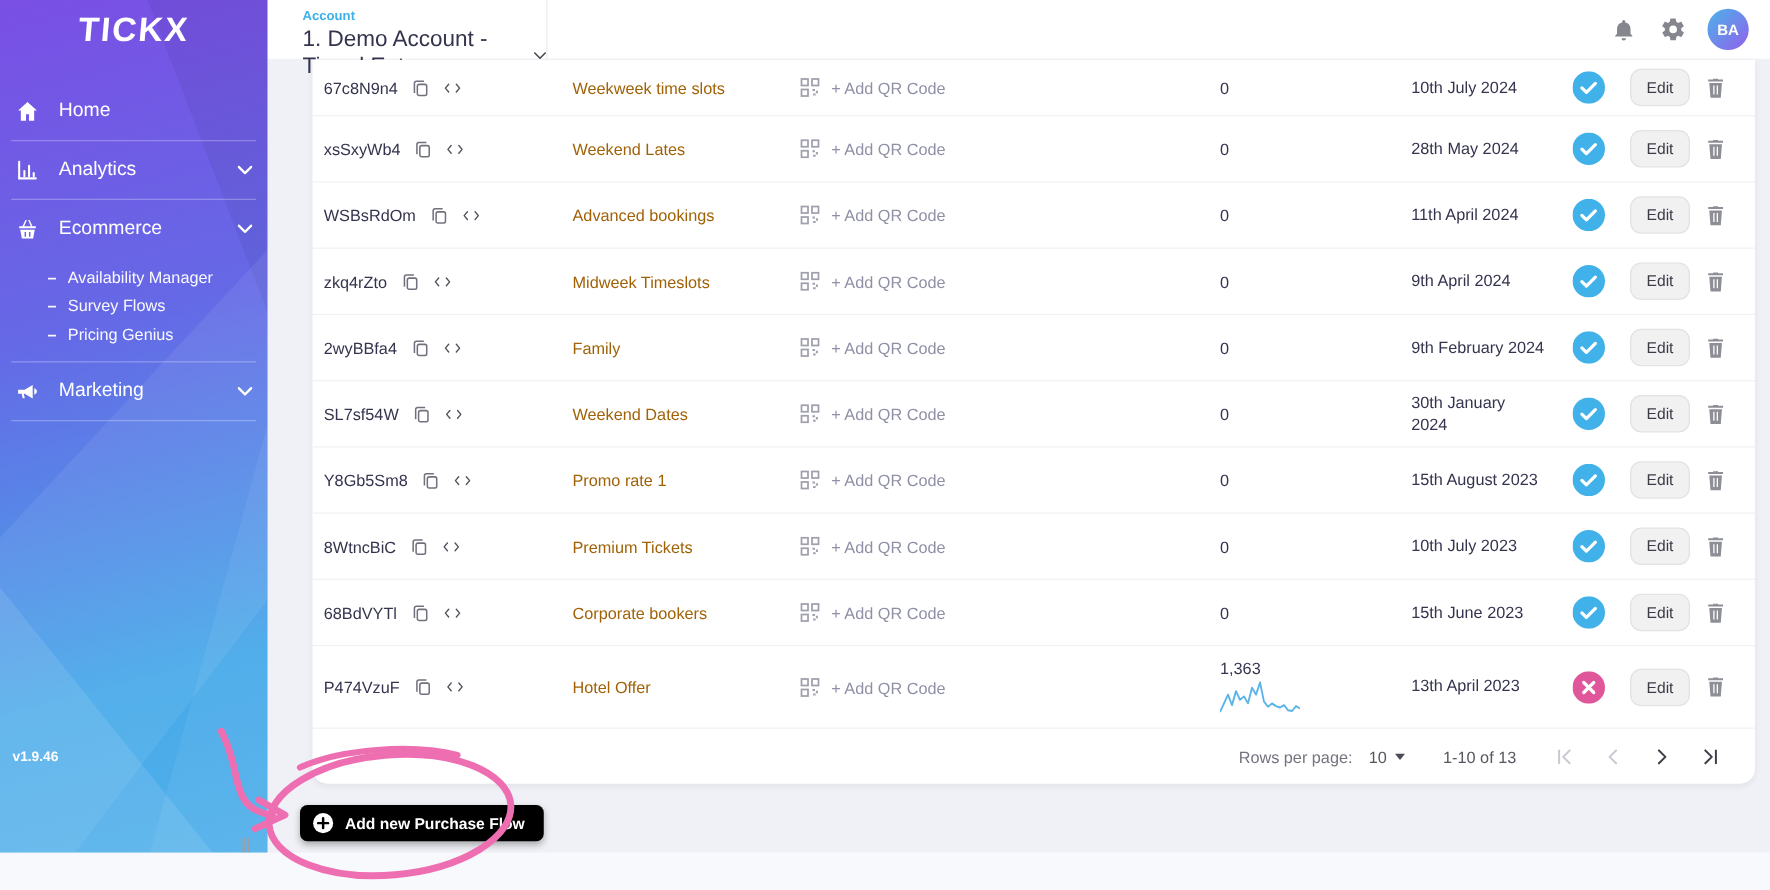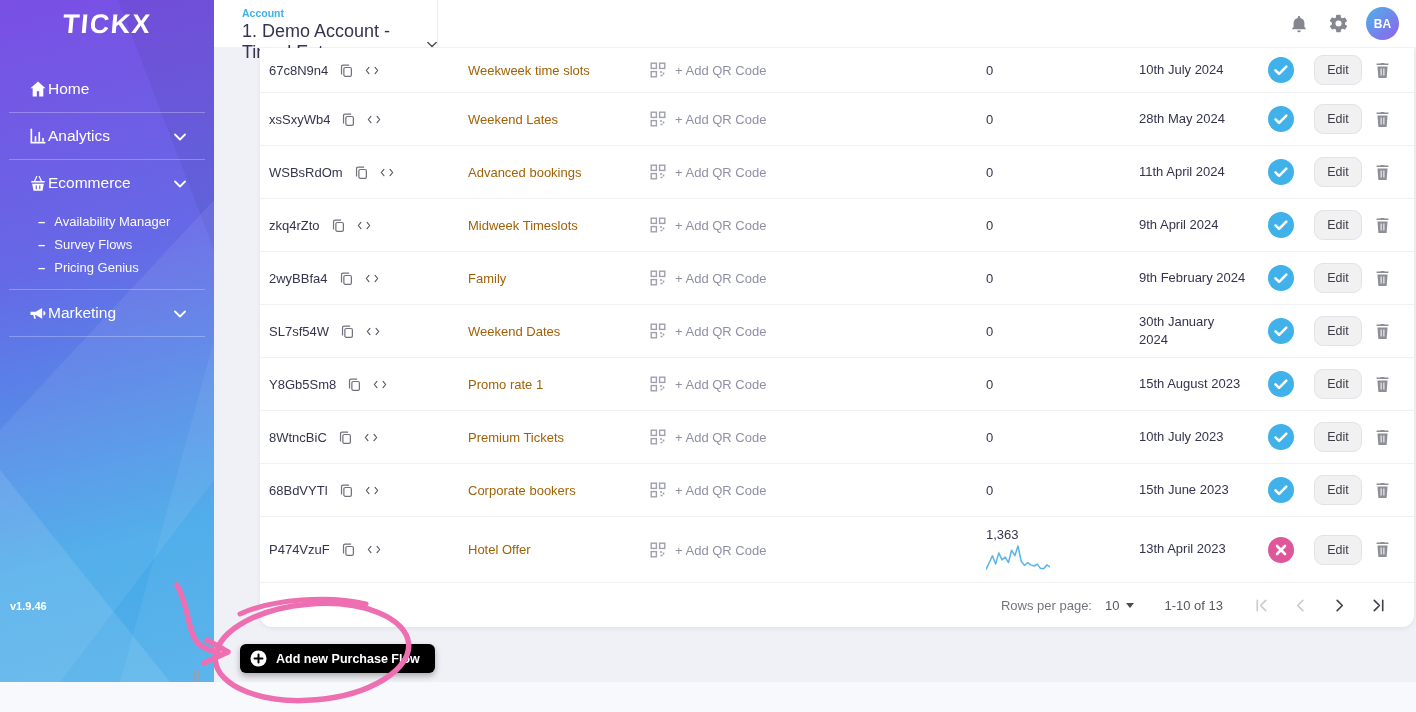--- a/index.html
+++ b/index.html
@@ -7,21 +7,21 @@
               font-family:"Liberation Sans", sans-serif; }
   .app { position:relative; width:1416px; height:682px; display:flex; background:#f0f1f6; }
 
   
   .sidebar { position:relative; flex:none; width:214px; height:682px; overflow:hidden;
              background:linear-gradient(165deg,#7a4fe4 0%,#6569e6 38%,#47a9e9 78%,#52b1ea 100%); }
   .sidebar-shapes { position:absolute; inset:0; pointer-events:none; }
   .logo { position:relative; height:48px; display:flex; align-items:center; justify-content:center;
           color:#fff; font-size:27px; font-weight:800; letter-spacing:1.5px; transform:skewX(-5deg); }
   .nav { position:relative; padding-top:18px; }
-  .nav-item { display:flex; align-items:center; height:46px; padding:0 28px;
+  .nav-item { display:flex; align-items:center; gap:15px; height:46px; padding:0 12px;
               color:#fff; font-size:15.5px; cursor:pointer; }
   .nav-item .icn { width:20px; height:20px; flex:none; display:flex; align-items:center; }
   .nav-item .chev { margin-left:auto; width:12px; }
   .nav-divider { border:none; border-top:1px solid rgba(255,255,255,0.28); margin:0 9px; }
   .sub-list { padding:4px 0 10px 38px; }
   .sub-item { display:flex; align-items:center; gap:9px; height:23px;
               color:rgba(255,255,255,0.96); font-size:13px; cursor:pointer; }
   .sub-item::before { content:"–"; font-weight:700; }
   .sub-item.active { font-weight:700; }
   .version { position:absolute; left:10px; top:600px; color:#fff; font-size:11px; font-weight:700; }
@@ -35,21 +35,21 @@
   .account-box { width:224px; padding:7px 0 0 28px; border-right:1px solid #ececf2; }
   .account-label { color:#3eb1ea; font-size:10.5px; font-weight:700; }
   .account-value { display:flex; align-items:center; gap:7px; margin-top:2px;
                    color:#34344e; font-size:18px; cursor:pointer; }
   .topbar-right { margin-left:auto; display:flex; align-items:center; gap:17px; padding-right:17px; }
   .icon-btn { width:22px; height:22px; display:flex; align-items:center; justify-content:center; cursor:pointer; }
   .avatar { width:33px; height:33px; border-radius:50%; display:flex; align-items:center; justify-content:center;
             background:linear-gradient(135deg,#52abe9 10%,#8a68ec 90%);
             color:#fff; font-size:12px; font-weight:700; cursor:pointer; }
 
-  .content { position:relative; flex:1; padding-left:46px; }
+  .content { position:relative; flex:1; padding-left:36px; }
   .card { width:1154px; background:#fff; border-radius:0 0 12px 12px;
           box-shadow:0 2px 5px rgba(25,25,60,0.06); }
 
   
   .row { display:grid; grid-template-columns:208px 182px 1fr 152px 138px 50px 64px 44px;
          align-items:center; min-height:53px; border-bottom:1px solid #f1f1f5; }
   .row:first-child { min-height:45px; }
   .row.tall { min-height:66px; }
   .id-cell { display:flex; align-items:center; gap:11px; padding-left:9px;
              font-size:13px; color:#34344e; }

